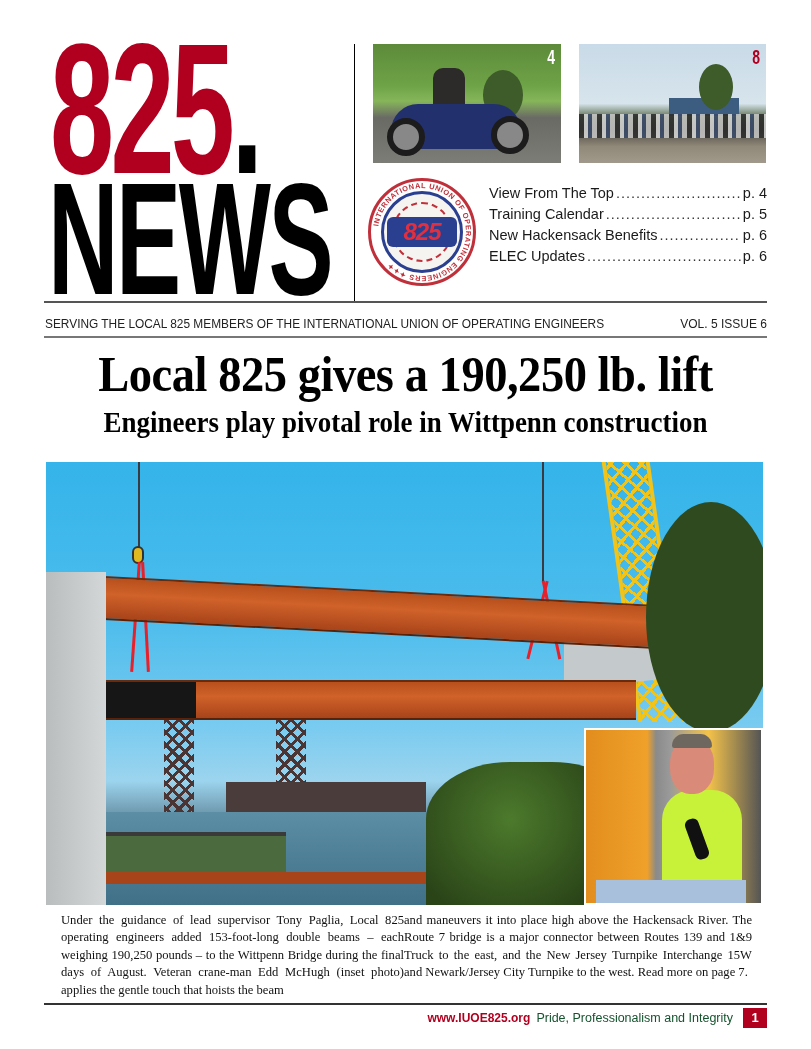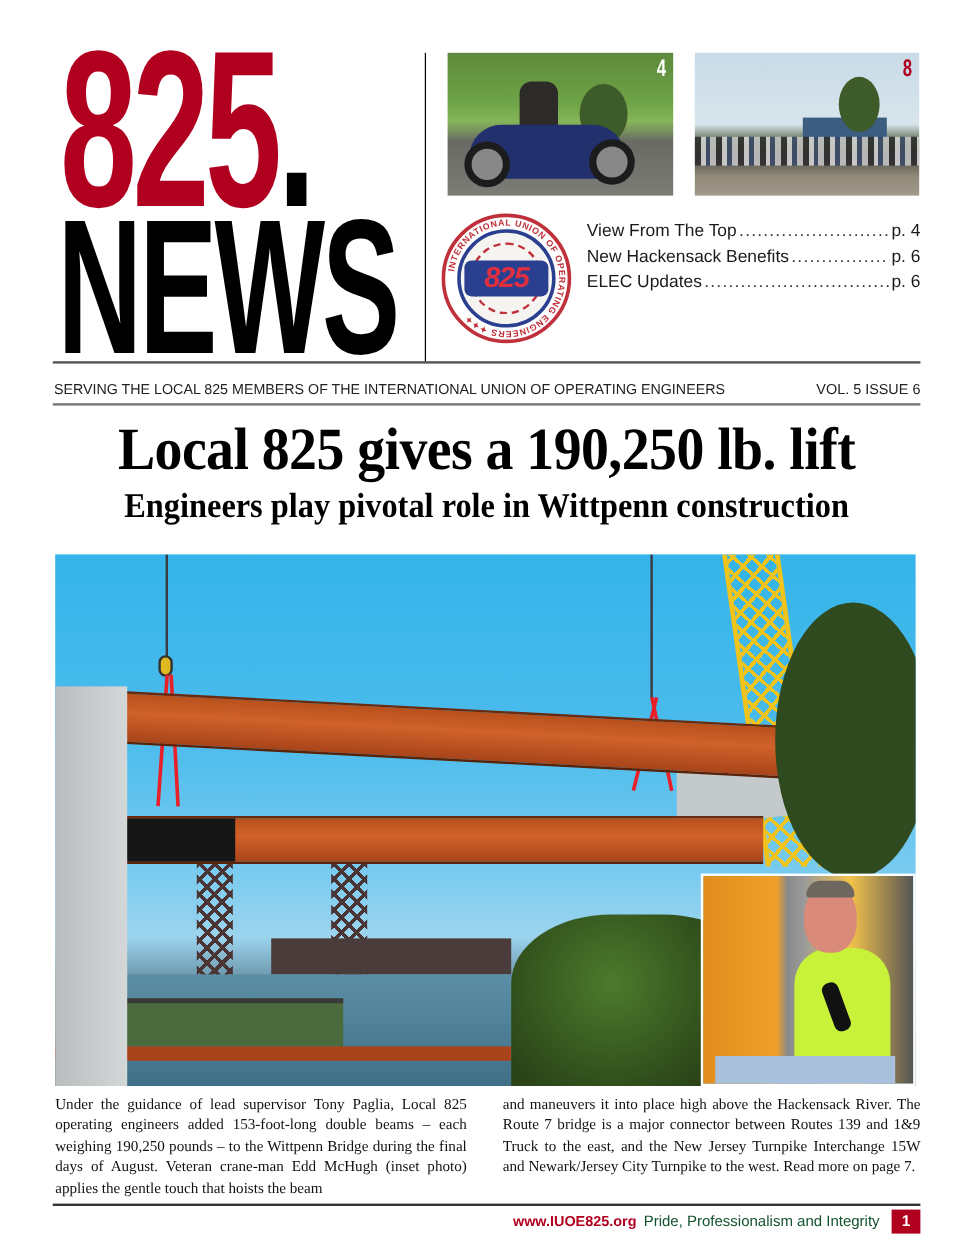--- a/index.html
+++ b/index.html
@@ -102,21 +102,21 @@
   
   .inset-photo { position: absolute; left: 584px; top: 728px; width: 179px; height: 177px; overflow: hidden;
     border: 2px solid #ffffff; background: linear-gradient(90deg, #e28d1e 0%, #efa12a 35%, #8a8a8a 40%, #9a9a9a 48%, #f3c24a 70%, #555 100%); }
   .inset-photo .vest { position: absolute; left: 76px; top: 60px; width: 80px; height: 100px; background: #c8f23a; border-radius: 30px 30px 6px 6px; }
   .inset-photo .head { position: absolute; left: 84px; top: 8px; width: 44px; height: 56px; border-radius: 45%; background: #d98a78; }
   .inset-photo .hair { position: absolute; left: 86px; top: 4px; width: 40px; height: 14px; border-radius: 20px 20px 4px 4px; background: #6d6760; }
   .inset-photo .joystick { position: absolute; left: 104px; top: 88px; width: 14px; height: 42px; background: #111; border-radius: 6px; transform: rotate(-20deg); }
   .inset-photo .jeans { position: absolute; left: 10px; top: 150px; width: 150px; height: 30px; background: #a8c0dc; }
 
   
-  .body-cols { position: absolute; left: 46px; top: 912px; width: 721px; display: flex; justify-content: space-between; }
+  .body-cols { position: absolute; left: 46px; top: 912px; width: 721px; display: flex; justify-content: center; }
   .col { width: 343px; font-family: "Liberation Serif", serif; font-size: 12.6px; line-height: 17.4px; color: #111; text-align: justify; }
   .col-right { width: 348px; font-family: Liberation Serif, serif; }
   .h-rule-bottom { position: absolute; left: 44px; top: 1003px; width: 723px; height: 2px; background: #333; }
 
   
   .footer { position: absolute; right: 44px; top: 1008px; height: 20px; display: flex; align-items: center; white-space: nowrap; }
   .footer-url { color: #b1001f; font-weight: bold; font-size: 12px; margin-right: 6px; }
   .footer-motto { color: #14532d; font-size: 12.5px; margin-right: 10px; }
   .footer-page { background: #b1001f; color: #fff; font-weight: bold; font-size: 13px; width: 24px; height: 20px; line-height: 20px; text-align: center; }
 </style>
@@ -156,20 +156,25 @@
     <div class="seal-ring3"></div>
   </div>
   <div class="seal-badge">825</div>
 </div>
 
 <div class="toc">
   <div class="toc-row">
     <span class="toc-title">View From The Top</span>
     <span class="toc-dots"></span>
     <span class="toc-page">p. 4</span>
+  </div>
+  <div class="toc-row">
+    <span class="toc-title">Training Calendar</span>
+    <span class="toc-dots"></span>
+    <span class="toc-page">p. 5</span>
   </div>
   <div class="toc-row">
     <span class="toc-title">New Hackensack Benefits</span>
     <span class="toc-dots"></span>
     <span class="toc-page">p. 6</span>
   </div>
   <div class="toc-row">
     <span class="toc-title">ELEC Updates</span>
     <span class="toc-dots"></span>
     <span class="toc-page">p. 6</span>

